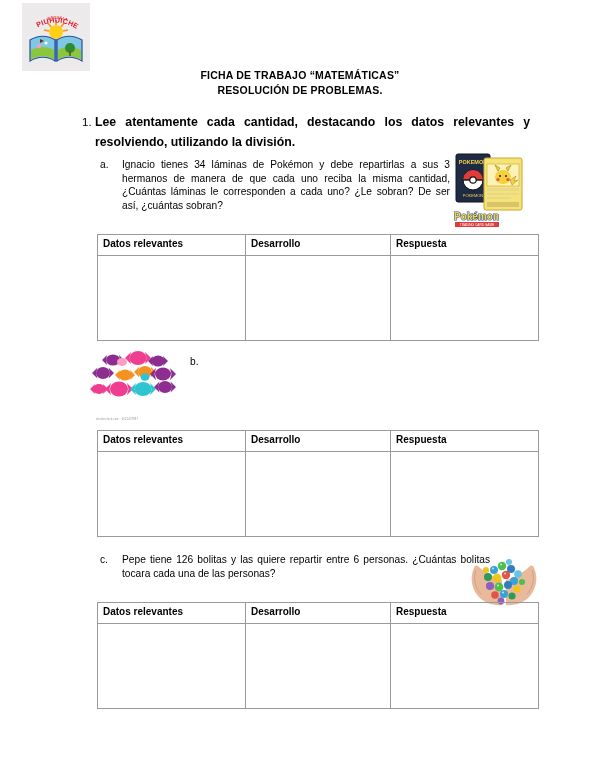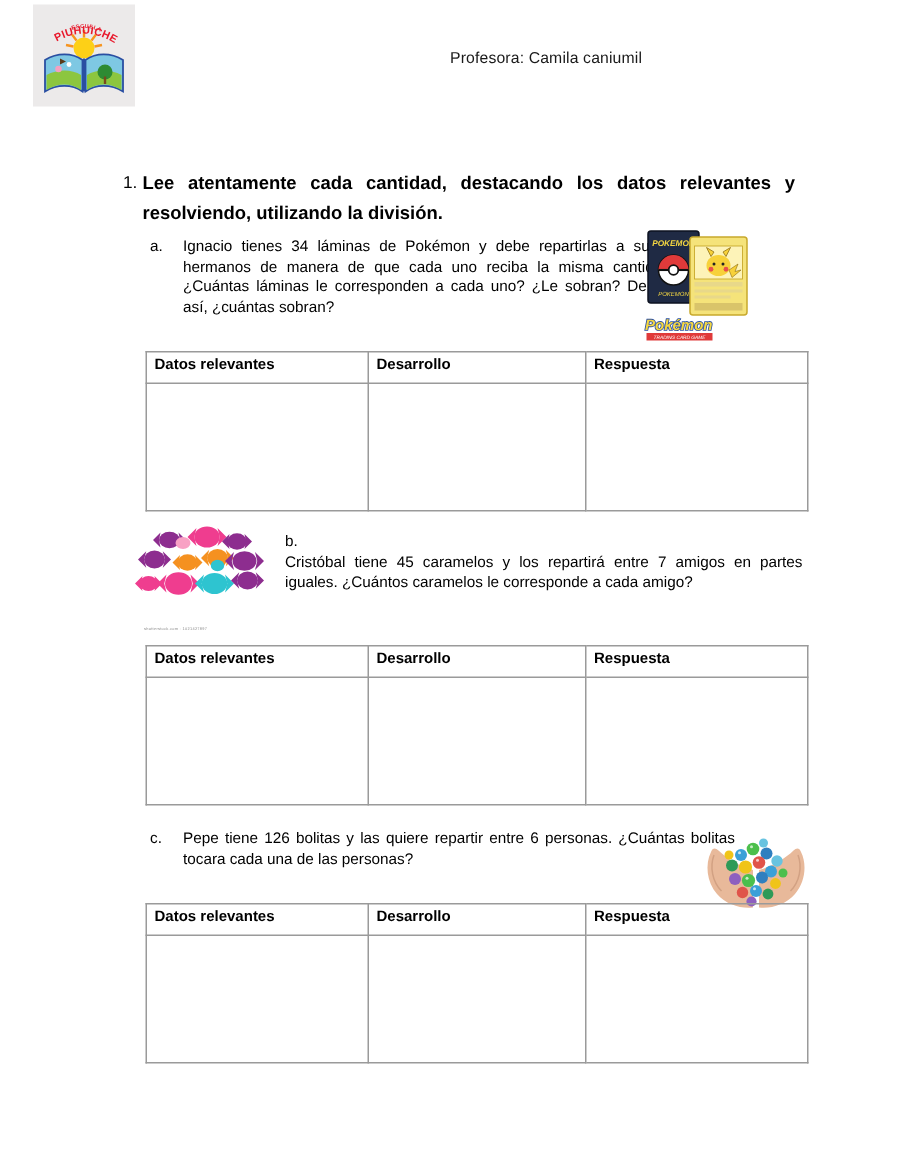--- a/index.html
+++ b/index.html
@@ -134,21 +134,21 @@
   .wtable col.c2 { width: 145px; }
   .wtable col.c3 { width: 148px; }
 
   #table-a { top: 234px; }
   #table-b { top: 430px; }
   #table-c { top: 602px; }
 
   
   .img-wrap { position: absolute; }
 
-  #img-pokemon { left: 428px; top: 150px; width: 78px; height: 82px; font-style: italic; }
+  #img-pokemon { left: 452px; top: 150px; width: 78px; height: 82px; }
   #img-candy   { left: 88px;  top: 350px; width: 92px; height: 62px; }
   #img-marbles { left: 468px; top: 550px; width: 72px; height: 58px; }
 
   .stock-caption {
     position: absolute;
     left: 8px;
     bottom: -9px;
     font-size: 2.6px;
     color: #8c8c8c;
     letter-spacing: 0.2px;
@@ -195,23 +195,24 @@
         <text font-family="Liberation Sans, sans-serif" font-size="3.6" font-weight="bold" fill="#e8192c" letter-spacing="0.4">
           <textPath href="#arcTop" startOffset="26%">ESCUELA</textPath>
         </text>
         <text font-family="Liberation Sans, sans-serif" font-size="7.2" font-weight="bold" fill="#e8192c" letter-spacing="0.2">
           <textPath href="#arcMain" startOffset="9%">PIUHUICHEN</textPath>
         </text>
       </svg>
     </div>
   </div>
 
-  <div class="teacher-line">Profesora: Camila caniumil</div>
 
   <div class="doc-title">
+    <span>FICHA DE TRABAJO “MATEMÁTICAS”</span>
+    <span class="l2">RESOLUCIÓN DE PROBLEMAS.</span>
   </div>
 
   <div class="instruction">
     <span class="num">1.</span>
     <span class="txt">Lee atentamente cada cantidad, destacando los datos relevantes y resolviendo, utilizando la división.</span>
   </div>
 
   <div class="problem" id="problem-a">
     <span class="letter">a.</span>
     <span class="body">Ignacio tienes 34 láminas de Pokémon y debe repartirlas a sus 3 hermanos de manera de que cada uno reciba la misma cantidad, ¿Cuántas láminas le corresponden a cada uno? ¿Le sobran? De ser así, ¿cuántas sobran?</span>
@@ -334,21 +335,20 @@
       </g>
 
       <ellipse cx="34" cy="12" rx="5" ry="4" fill="#f8a1c4"></ellipse>
       <ellipse cx="57" cy="27" rx="4.5" ry="3.8" fill="#2ec4d0"></ellipse>
     </svg>
     <span class="stock-caption">shutterstock.com · 1021427897</span>
   </div>
 
   <div class="problem" id="problem-b">
     <span class="letter">b.</span>
-    <span class="body">Cristóbal tiene 45 caramelos y los repartirá entre 7 amigos en partes iguales. ¿Cuántos caramelos le corresponde a cada amigo?</span>
   </div>
 
   <table class="wtable" id="table-b">
     <colgroup>
         <col class="c1">
         <col class="c2">
         <col class="c3">
       </colgroup>
     <tbody>
       <tr class="hdr">

